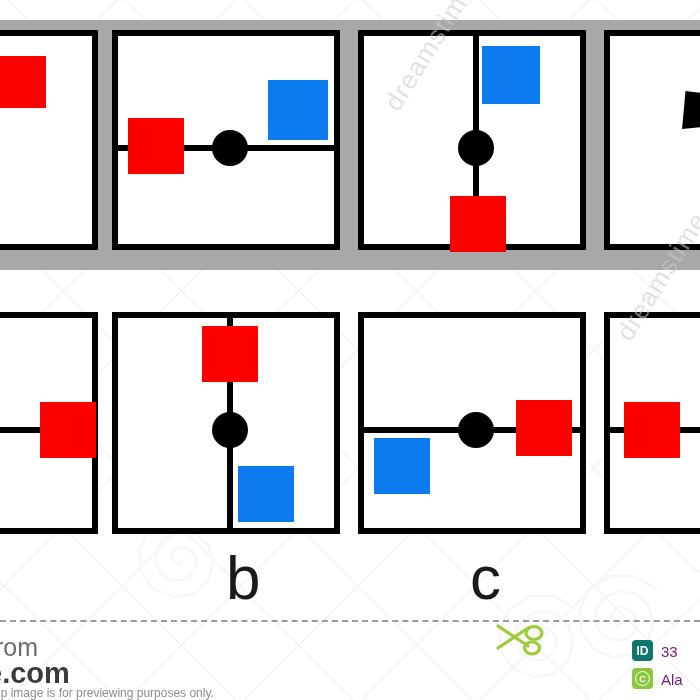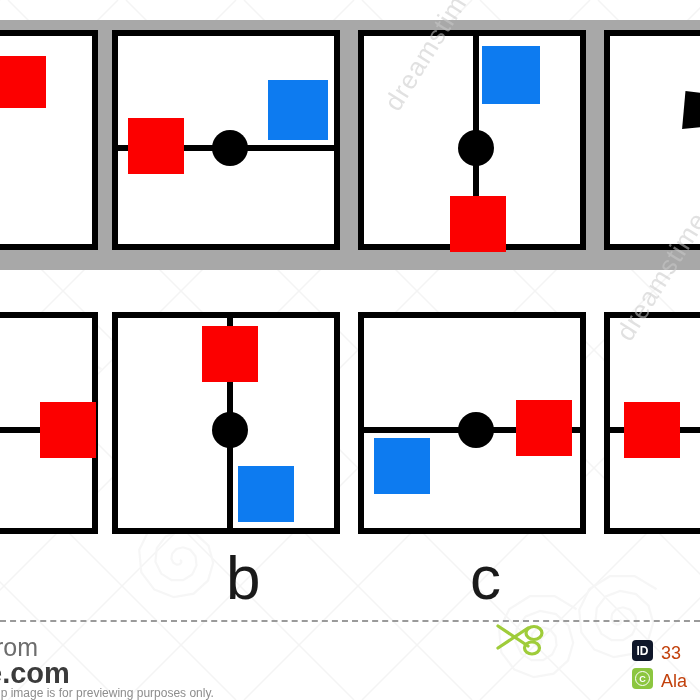--- a/index.html
+++ b/index.html
@@ -144,22 +144,22 @@
     font-size: 12px;
     font-weight: bold;
     display: flex;
     align-items: center;
     justify-content: center;
     box-sizing: border-box;
   }
   .badge-text {
     position: absolute;
     font-family: "Liberation Sans", sans-serif;
-    font-size: 18px;
-    color: #c2410c;
+    font-size: 15px;
+    color: #701a75;
     white-space: nowrap;
   }
   .scissors {
     position: absolute;
     pointer-events: none;
   }
 </style>
 </head>
 <body>
 
@@ -273,19 +273,19 @@
     <div class="f-site" style="left: -14px; top: 657px;">e.com</div>
     <div class="f-note" style="left: -6px; top: 686px;">np image is for previewing purposes only.</div>
     <svg class="scissors" width="52" height="34" style="left: 494px; top: 622px;">
       <g stroke="#9fcc3a" stroke-width="3.2" fill="none" stroke-linecap="round">
         <line x1="4" y1="4" x2="34" y2="24"></line>
         <line x1="4" y1="26" x2="34" y2="6"></line>
         <ellipse cx="40" cy="11" rx="8" ry="6.5"></ellipse>
         <ellipse cx="38" cy="26" rx="7.5" ry="6"></ellipse>
       </g>
     </svg>
-    <div class="badge" style="left: 632px; top: 640px; background: #0f172a;">ID</div>
+    <div class="badge" style="left: 632px; top: 640px; background: #0f766e;">ID</div>
     <div class="badge-text" style="left: 661px; top: 643px;">33</div>
     <div class="badge" style="left: 632px; top: 668px; background: rgb(140, 198, 63);">
       <span style="border:1.6px solid #fff;border-radius:50%;width:13px;height:13px;display:flex;align-items:center;justify-content:center;font-size:9px;">C</span>
     </div>
     <div class="badge-text" style="left: 661px; top: 671px;">Ala</div>
   </div>
 
 </body></html>

